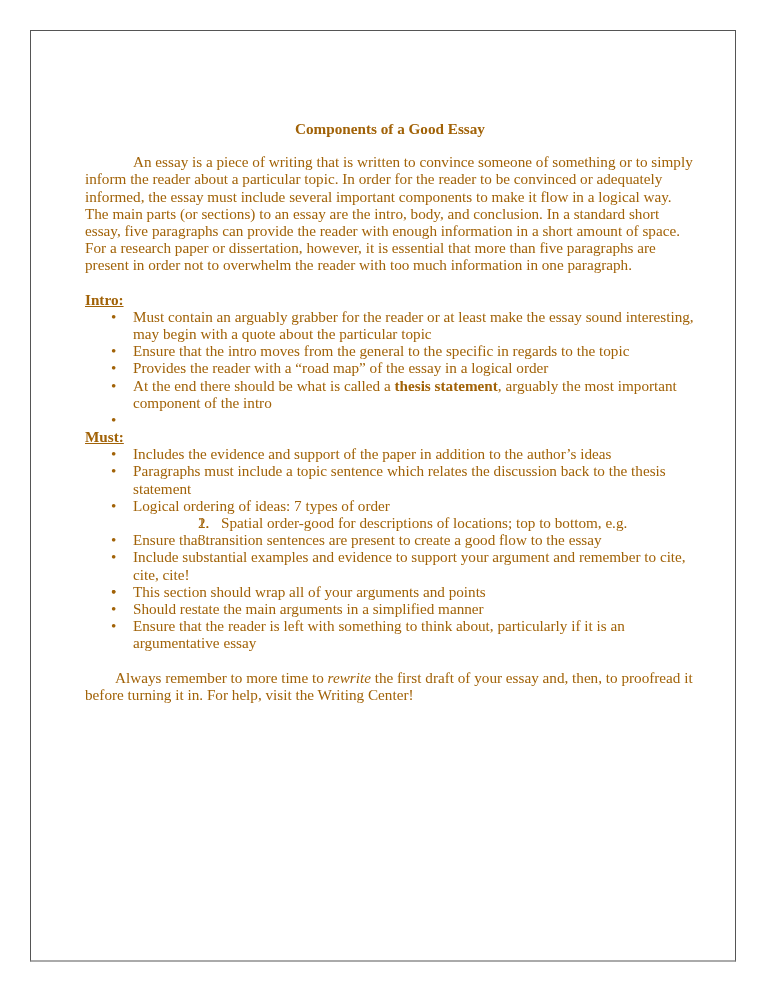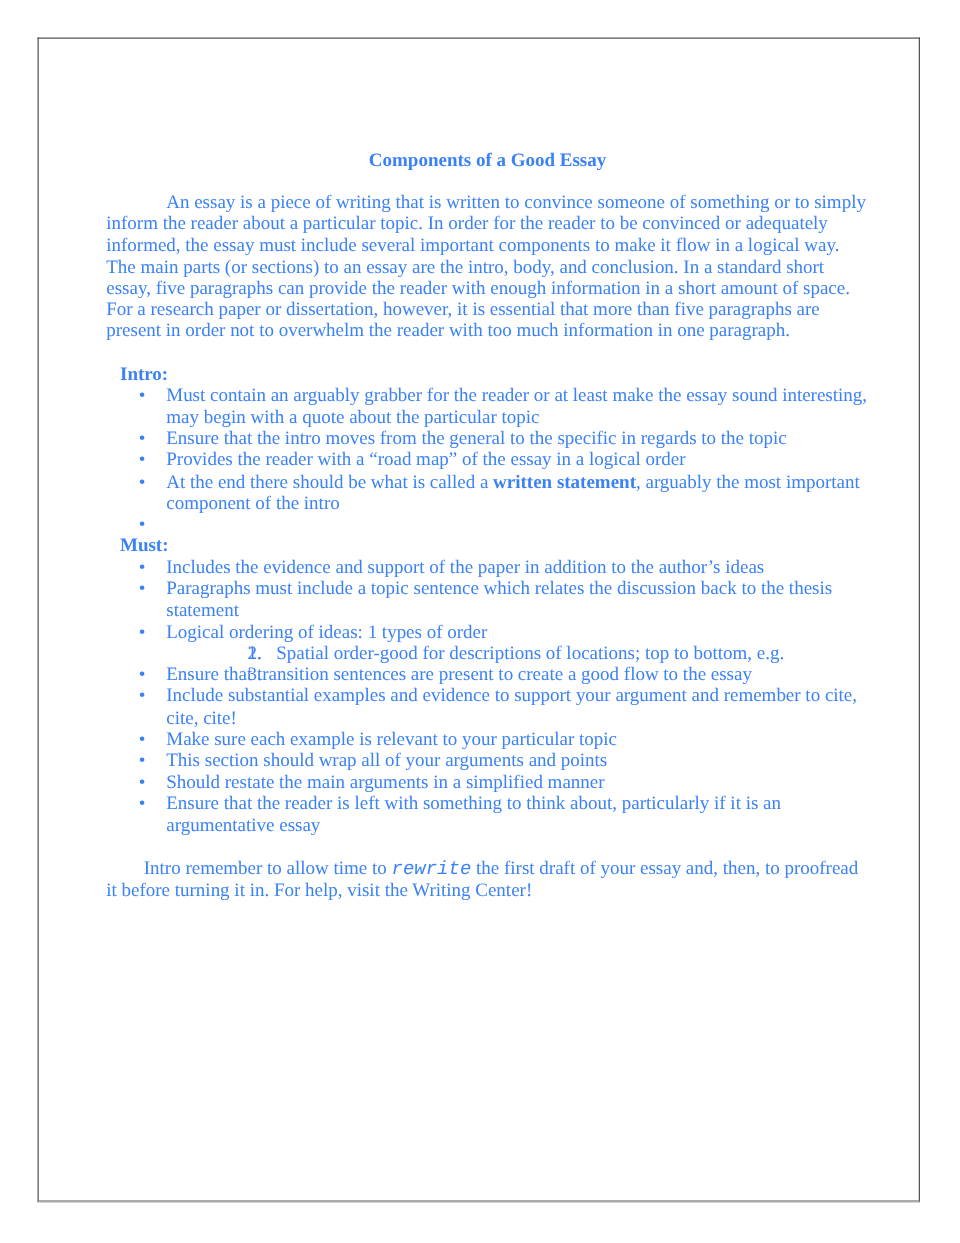--- a/index.html
+++ b/index.html
@@ -4,75 +4,75 @@
 <style>
   html, body { margin: 0; padding: 0; background: #ffffff; }
   body { width: 768px; height: 994px; position: relative; overflow: hidden; }
   .page {
     position: absolute; left: 30px; top: 30px; width: 706px; height: 932px;
     border: 1px solid #555; border-bottom: 2px solid #aaa; box-sizing: border-box;
     background: #fff;
   }
   .content {
     position: absolute; left: 54px; top: 89px; width: 610px;
-    font-family: "Liberation Serif", serif; font-size: 15.2px; line-height: 17.2px; color: #3b82f6;
+    font-family: "Liberation Serif", serif; font-size: 15.2px; line-height: 17.2px; color: #a16207;
   }
   .title { text-align: center; font-weight: bold; margin: 0 0 16px 0; }
   .para { margin: 0; text-indent: 48px; }
-  .heading { font-weight: bold; margin: 17px 0 0 11px; }
+  .heading { font-weight: bold; text-decoration: underline; margin: 17px 0 0 0; }
   ul.bullets { list-style: none; margin: 0; padding: 0; }
   ul.bullets > li { position: relative; padding-left: 48px; }
   ul.bullets > li > .bullet { position: absolute; left: 26px; top: 0; }
   ol.sub { list-style: none; margin: 0; padding: 0; }
   ol.sub > li { position: relative; padding-left: 136px; margin-left: 0; }
   ol.sub > li > .num { position: absolute; left: 113px; top: 0; }
   .sub-wrap { margin-left: -48px; }
   .closing { margin: 17px 0 0 0; text-indent: 30px; }
   b { font-weight: bold; }
-  i { font-style: italic; font-family: Liberation Mono, monospace; }
+  i { font-style: italic; }
 </style>
 </head>
 <body>
 
 <div class="page">
   <div class="content">
 
     <div class="title">Components of a Good Essay</div>
 
     <p class="para">An essay is a piece of writing that is written to convince someone of something or to simply inform the reader about a particular topic. In order for the reader to be convinced or adequately informed, the essay must include several important components to make it flow in a logical way. The main parts (or sections) to an essay are the intro, body, and conclusion. In a standard short essay, five paragraphs can provide the reader with enough information in a short amount of space. For a research paper or dissertation, however, it is essential that more than five paragraphs are present in order not to overwhelm the reader with too much information in one paragraph.</p>
 
     <div class="heading">Intro:</div>
     <ul class="bullets">
       <li><span class="bullet">•</span><span>Must contain an arguably grabber for the reader or at least make the essay sound interesting, may begin with a quote about the particular topic</span></li>
       <li><span class="bullet">•</span><span>Ensure that the intro moves from the general to the specific in regards to the topic</span></li>
       <li><span class="bullet">•</span><span>Provides the reader with a “road map” of the essay in a logical order</span></li>
-      <li><span class="bullet">•</span><span>At the end there should be what is called a </span><b>written statement</b><span>, arguably the most important component of the intro</span></li>
+      <li><span class="bullet">•</span><span>At the end there should be what is called a </span><b>thesis statement</b><span>, arguably the most important component of the intro</span></li>
       <li><span class="bullet">•</span></li>
     </ul>
 
     <div class="heading">Must:</div>
     <ul class="bullets">
       <li><span class="bullet">•</span><span>Includes the evidence and support of the paper in addition to the author’s ideas</span></li>
       <li><span class="bullet">•</span><span>Paragraphs must include a topic sentence which relates the discussion back to the thesis statement</span></li>
-      <li><span class="bullet">•</span><span>Logical ordering of ideas: 1 types of order</span>
+      <li><span class="bullet">•</span><span>Logical ordering of ideas: 7 types of order</span>
         <div class="sub-wrap">
           <ol class="sub">
             <li><span class="num">1.</span></li>
             <li><span class="num">2.</span><span>Spatial order-good for descriptions of locations; top to bottom, e.g.</span></li>
             <li><span class="num">3.</span></li>
           </ol>
         </div>
       </li>
       <li><span class="bullet">•</span><span>Ensure that transition sentences are present to create a good flow to the essay</span></li>
       <li><span class="bullet">•</span><span>Include substantial examples and evidence to support your argument and remember to cite, cite, cite!</span></li>
-      <li><span class="bullet">•</span><span>Make sure each example is relevant to your particular topic</span></li>
+      <li><span class="bullet">•</span></li>
     </ul>
 
     <ul class="bullets">
       <li><span class="bullet">•</span><span>This section should wrap all of your arguments and points</span></li>
       <li><span class="bullet">•</span><span>Should restate the main arguments in a simplified manner</span></li>
       <li><span class="bullet">•</span><span>Ensure that the reader is left with something to think about, particularly if it is an argumentative essay</span></li>
     </ul>
 
-    <p class="closing"><span>Intro remember to allow time to </span><i>rewrite</i><span> the first draft of your essay and, then, to proofread it before turning it in. For help, visit the Writing Center!</span></p>
+    <p class="closing"><span>Always remember to more time to </span><i>rewrite</i><span> the first draft of your essay and, then, to proofread it before turning it in. For help, visit the Writing Center!</span></p>
 
   </div>
 </div>
 
 </body></html>

